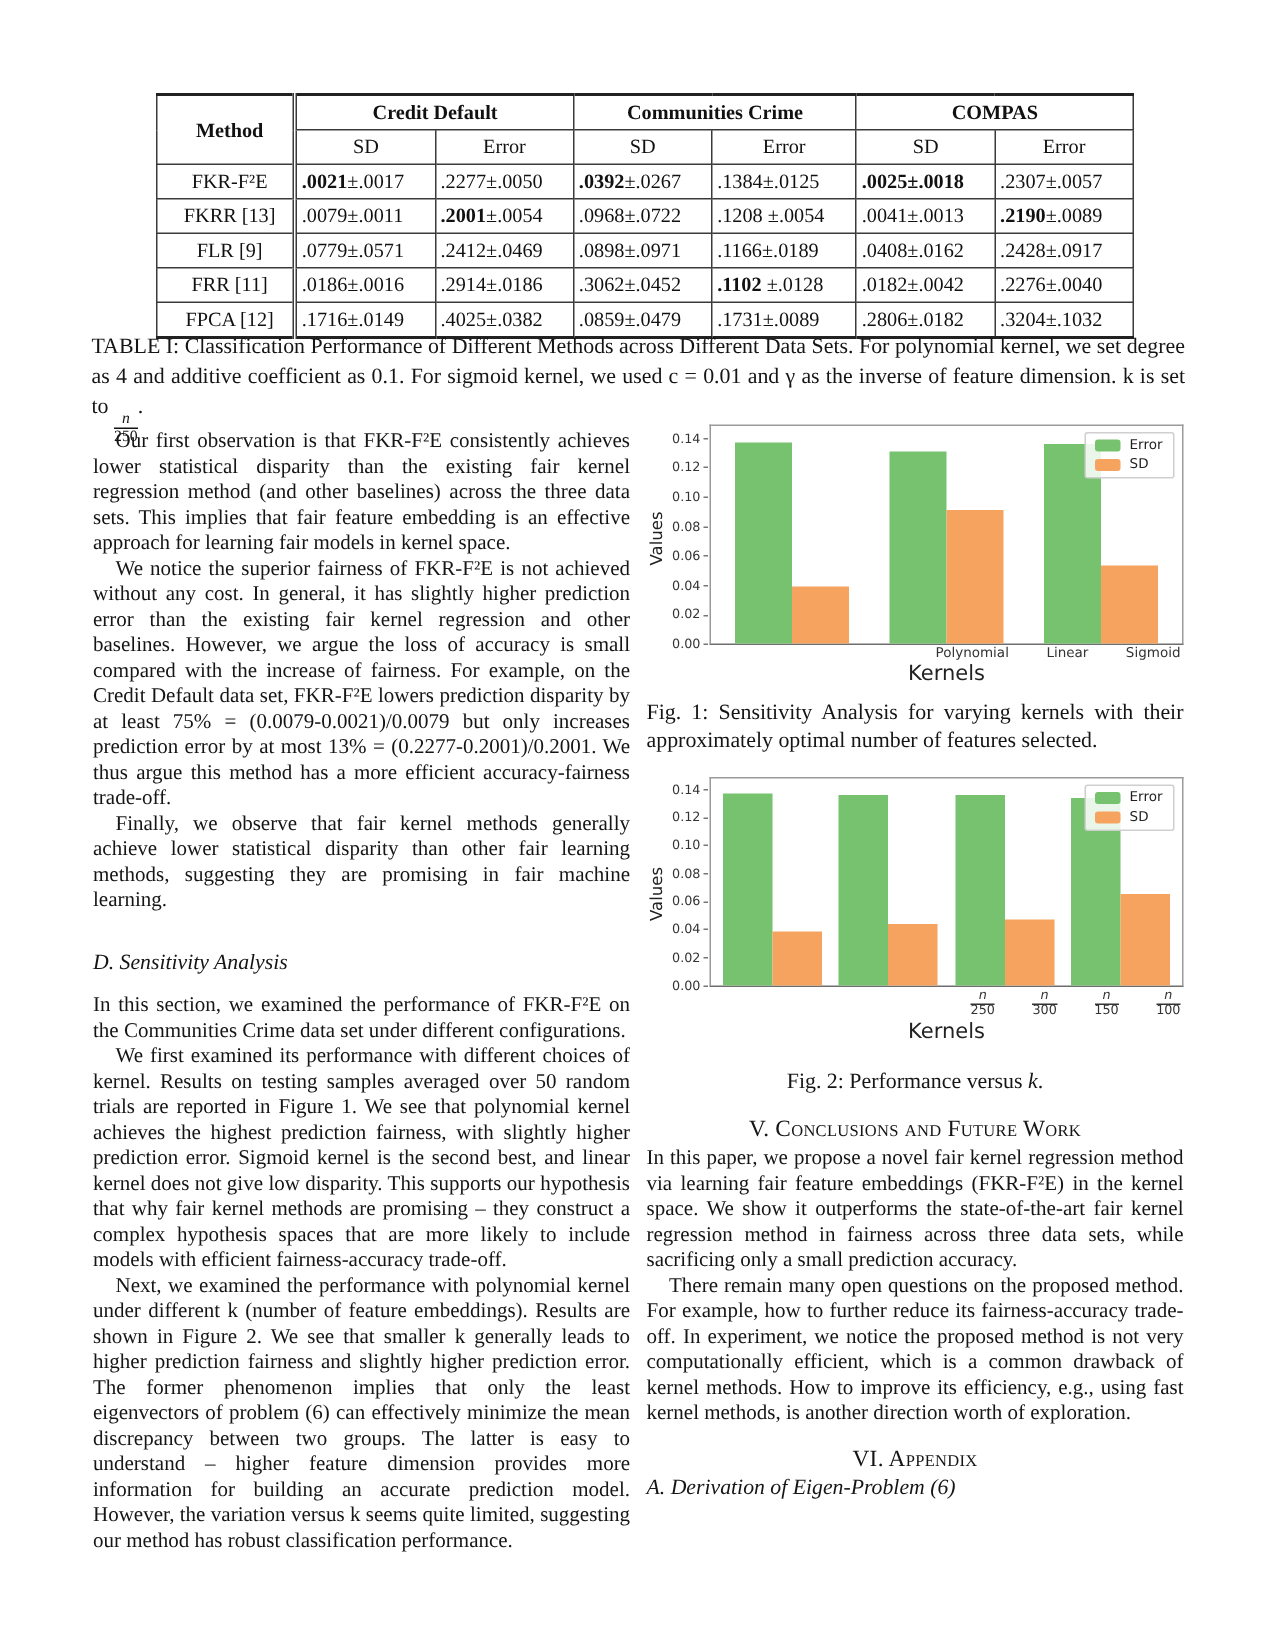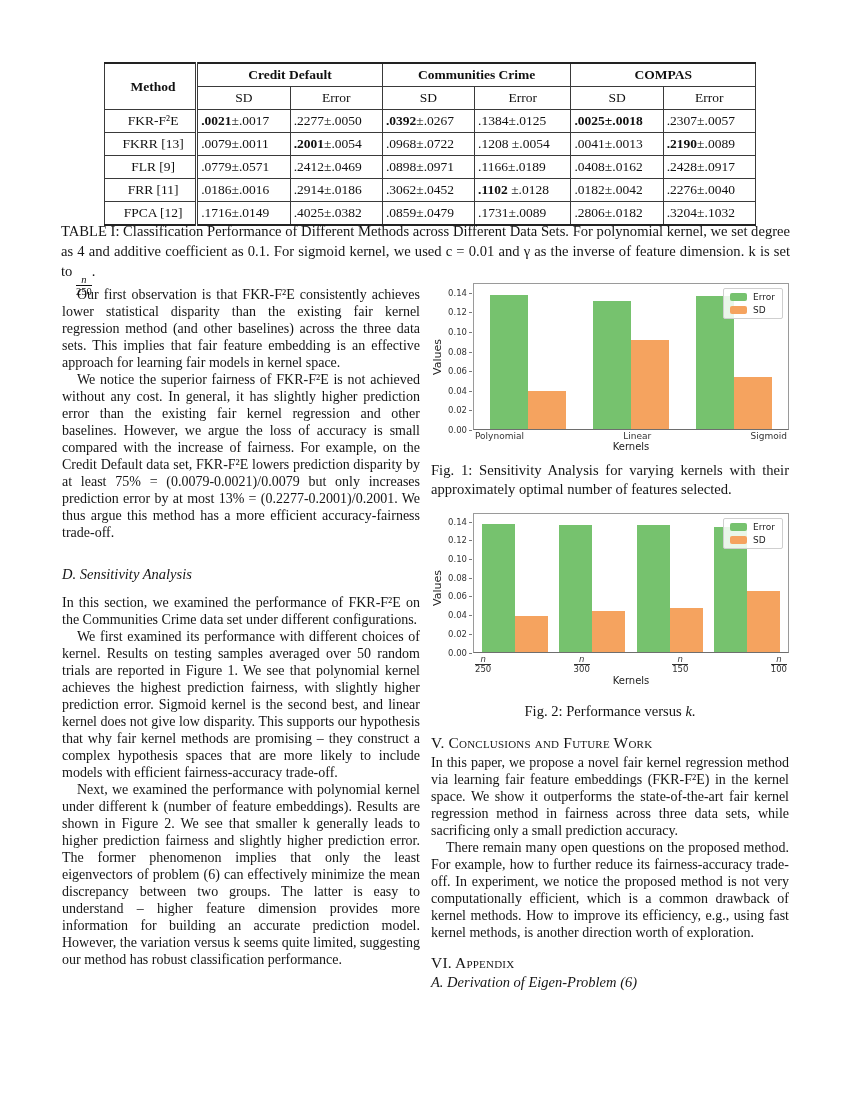--- a/index.html
+++ b/index.html
@@ -24,21 +24,21 @@
   .tbl-caption{position:absolute;top:221px;left:61px;width:729px;font-size:14.6px;
         line-height:1.38;text-align:justify;margin:0;}
 
   
   .col{position:absolute;width:358px;}
   .col.left{top:286px;left:62px;}
   .col.right{top:283px;left:431px;}
   .col p{margin:0;font-size:14px;line-height:17px;text-align:justify;}
   .col p.indent{text-indent:15px;font-family:Liberation Serif, serif;}
   h4.subsec{font-style:italic;font-weight:normal;font-size:14.5px;margin:25px 0 11px 0;}
-  h3.sec{font-variant:small-caps;font-weight:normal;font-size:15.5px;text-align:left;
+  h3.sec{font-variant:small-caps;font-weight:normal;font-size:15.5px;text-align:center;
         margin:13px 0 2px 0;letter-spacing:.2px;}
   h4.subsec2{font-style:italic;font-weight:normal;font-size:14.5px;margin:1px 0 1px 0;}
 
   
   .ifrac{display:inline-flex;flex-direction:column;text-align:center;vertical-align:-7px;
         line-height:1.05;font-size:10.5px;}
   .ifrac .fnum{border-bottom:1px solid #111;font-style:italic;padding:0 1px;}
 
   
   figure{margin:0;}
@@ -63,25 +63,25 @@
   .bargroup{display:flex;align-items:flex-end;height:100%;}
   .bar{flex:none;}
   [data-chart="0"] .bar{width:38px;}
   [data-chart="1"] .bar{width:33px;}
   .legend{position:absolute;top:4px;right:5px;background:rgba(255,255,255,.85);
         border:1px solid #cfcfcf;border-radius:2px;padding:3px 7px 3px 6px;display:flex;
         flex-direction:column;gap:3px;}
   .lgitem{display:flex;align-items:center;gap:6px;}
   .swatch{width:17px;height:8px;border-radius:2px;flex:none;}
   .lgtxt{font-size:9px;color:#222;}
-  .xticks{display:flex;justify-content:space-between;padding:0 2px;}
+  .xticks{display:flex;justify-content:flex-end;padding:0 2px;gap:25px;}
   .xtick{font-size:9px;color:#333;text-align:center;padding-top:1px;}
   .xtick .frac{display:inline-flex;flex-direction:column;line-height:1.15;font-size:8.5px;}
   .xtick .frac .fnum{border-bottom:1px solid #333;font-style:italic;padding:0 4px;}
-  .xlab{text-align:center;font-size:10px;color:#222;margin-top:0px;}
+  .xlab{text-align:center;font-size:14px;color:#222;margin-top:0px;}
 </style>
 </head>
 <body>
 
 <div class="page">
 
   <section class="table-block">
     <table class="results">
       <thead>
         <tr class="grp">
@@ -150,20 +150,21 @@
   </section>
 
   <p class="tbl-caption"><span>TABLE I: Classification Performance of Different Methods across Different Data Sets. For polynomial kernel, we set degree as 4 and additive coefficient as 0.1. For sigmoid kernel, we used c = 0.01 and γ as the inverse of feature dimension. k is set to </span><span class="ifrac">
         <span class="fnum">n</span>
         <span class="fden">250</span>
       </span><span>.</span></p>
 
   <div class="col left">
     <p class="indent">Our first observation is that FKR-F²E consistently achieves lower statistical disparity than the existing fair kernel regression method (and other baselines) across the three data sets. This implies that fair feature embedding is an effective approach for learning fair models in kernel space.</p>
     <p class="indent">We notice the superior fairness of FKR-F²E is not achieved without any cost. In general, it has slightly higher prediction error than the existing fair kernel regression and other baselines. However, we argue the loss of accuracy is small compared with the increase of fairness. For example, on the Credit Default data set, FKR-F²E lowers prediction disparity by at least 75% = (0.0079-0.0021)/0.0079 but only increases prediction error by at most 13% = (0.2277-0.2001)/0.2001. We thus argue this method has a more efficient accuracy-fairness trade-off.</p>
+    <p class="indent">Finally, we observe that fair kernel methods generally achieve lower statistical disparity than other fair learning methods, suggesting they are promising in fair machine learning.</p>
     <h4 class="subsec">D. Sensitivity Analysis</h4>
     <p>In this section, we examined the performance of FKR-F²E on the Communities Crime data set under different configurations.</p>
     <p class="indent">We first examined its performance with different choices of kernel. Results on testing samples averaged over 50 random trials are reported in Figure 1. We see that polynomial kernel achieves the highest prediction fairness, with slightly higher prediction error. Sigmoid kernel is the second best, and linear kernel does not give low disparity. This supports our hypothesis that why fair kernel methods are promising – they construct a complex hypothesis spaces that are more likely to include models with efficient fairness-accuracy trade-off.</p>
     <p class="indent">Next, we examined the performance with polynomial kernel under different k (number of feature embeddings). Results are shown in Figure 2. We see that smaller k generally leads to higher prediction fairness and slightly higher prediction error. The former phenomenon implies that only the least eigenvectors of problem (6) can effectively minimize the mean discrepancy between two groups. The latter is easy to understand – higher feature dimension provides more information for building an accurate prediction model. However, the variation versus k seems quite limited, suggesting our method has robust classification performance.</p>
   </div>
 
   <div class="col right">
     <figure class="f1">
       <div class="chart" data-chart="0">
           <div class="chartbox">

